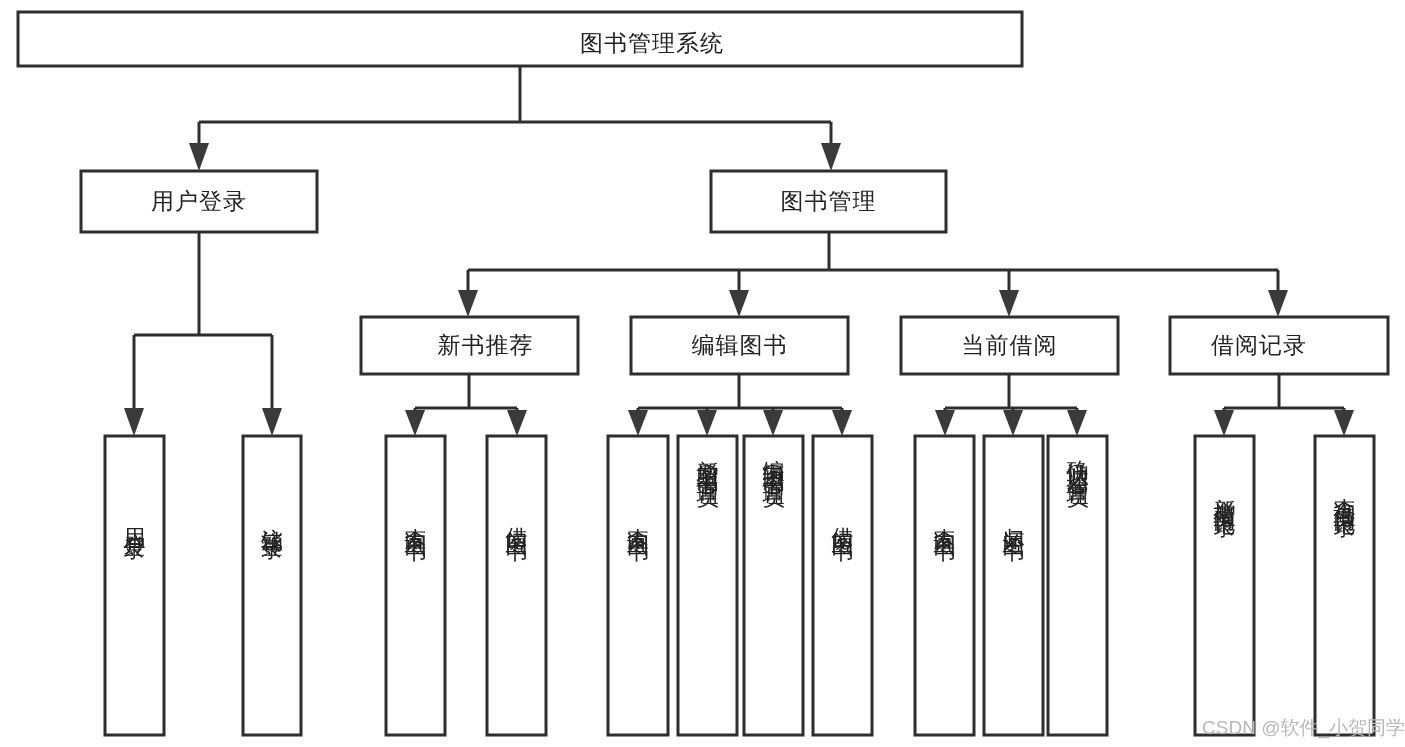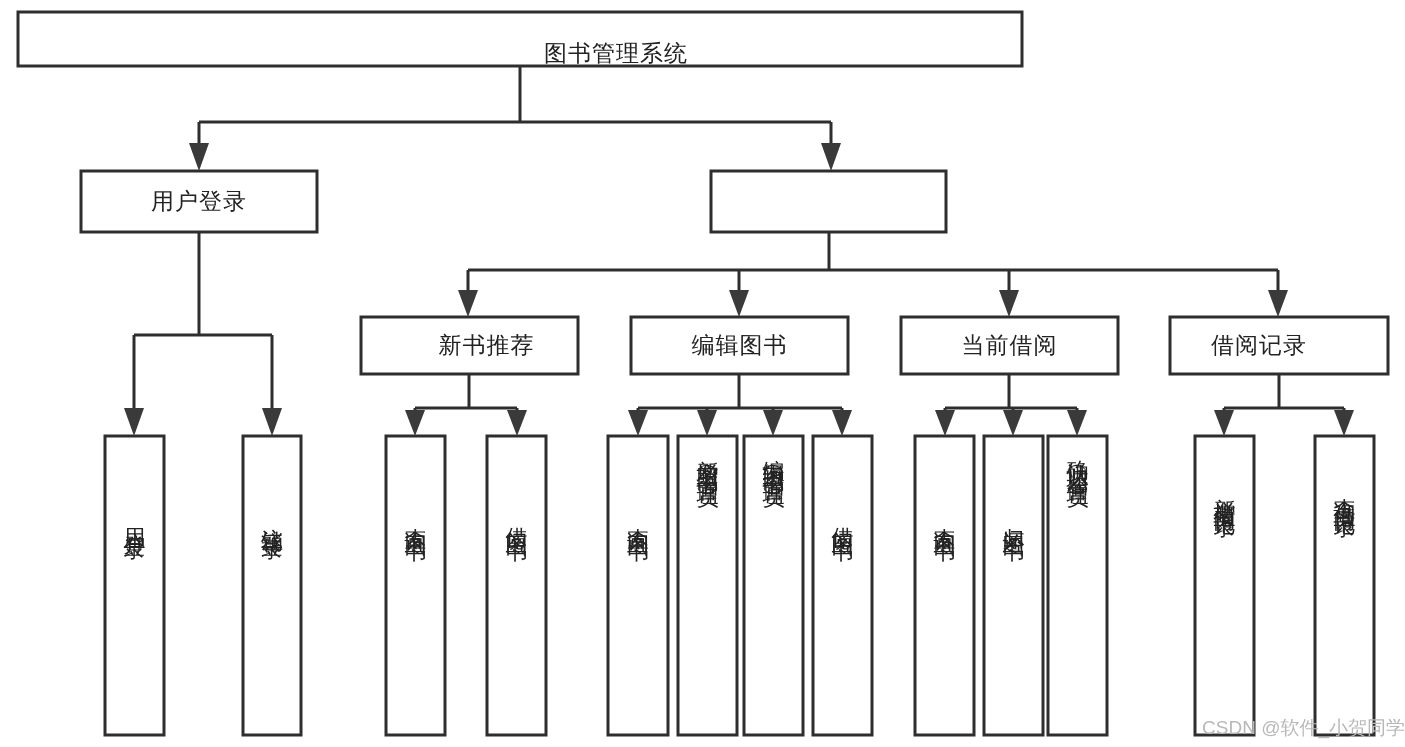--- a/index.html
+++ b/index.html
@@ -182,27 +182,30 @@
     <rect class="node-box" x="678" y="436" width="59" height="299"></rect>
     <rect class="node-box" x="744" y="436" width="59" height="299"></rect>
     <rect class="node-box" x="813" y="436" width="59" height="299"></rect>
     <rect class="node-box" x="915" y="436" width="59" height="299"></rect>
     <rect class="node-box" x="984" y="436" width="59" height="299"></rect>
     <rect class="node-box" x="1048" y="436" width="59" height="299"></rect>
     <rect class="node-box" x="1195" y="436" width="59" height="299"></rect>
     <rect class="node-box" x="1315" y="436" width="59" height="299"></rect>
   </svg>
 
-  <div class="hlabel-wrap" style="left:18px;  top:26px;  width:1196px; height:54px;">
+  <div class="hlabel-wrap" style="left:18px;  top:16px;  width:1196px; height:54px;padding-left:36px;">
     <span class="hlabel-text">图书管理系统</span>
   </div>
   <div class="hlabel-wrap" style="left:81px;  top:171px; width:236px; height:61px;">
     <span class="hlabel-text">用户登录</span>
   </div>
-  <div class="hlabel-wrap" style="left:378px; top:317px; width:217px; height:57px;">
+  <div class="hlabel-wrap" style="left:711px; top:171px; width:235px; height:61px;">
+    <span class="hlabel-text">图书管理</span>
+  </div>
+  <div class="hlabel-wrap" style="left:361px; top:317px; width:217px; height:57px;padding-left:16px;">
     <span class="hlabel-text">新书推荐</span>
   </div>
   <div class="hlabel-wrap" style="left:631px; top:317px; width:217px; height:57px;">
     <span class="hlabel-text">编辑图书</span>
   </div>
   <div class="hlabel-wrap" style="left:901px; top:317px; width:217px; height:57px;">
     <span class="hlabel-text">当前借阅</span>
   </div>
   <div class="hlabel-wrap" style="left:1170px; top:317px; width:178px; height:57px;">
     <span class="hlabel-text">借阅记录</span>

